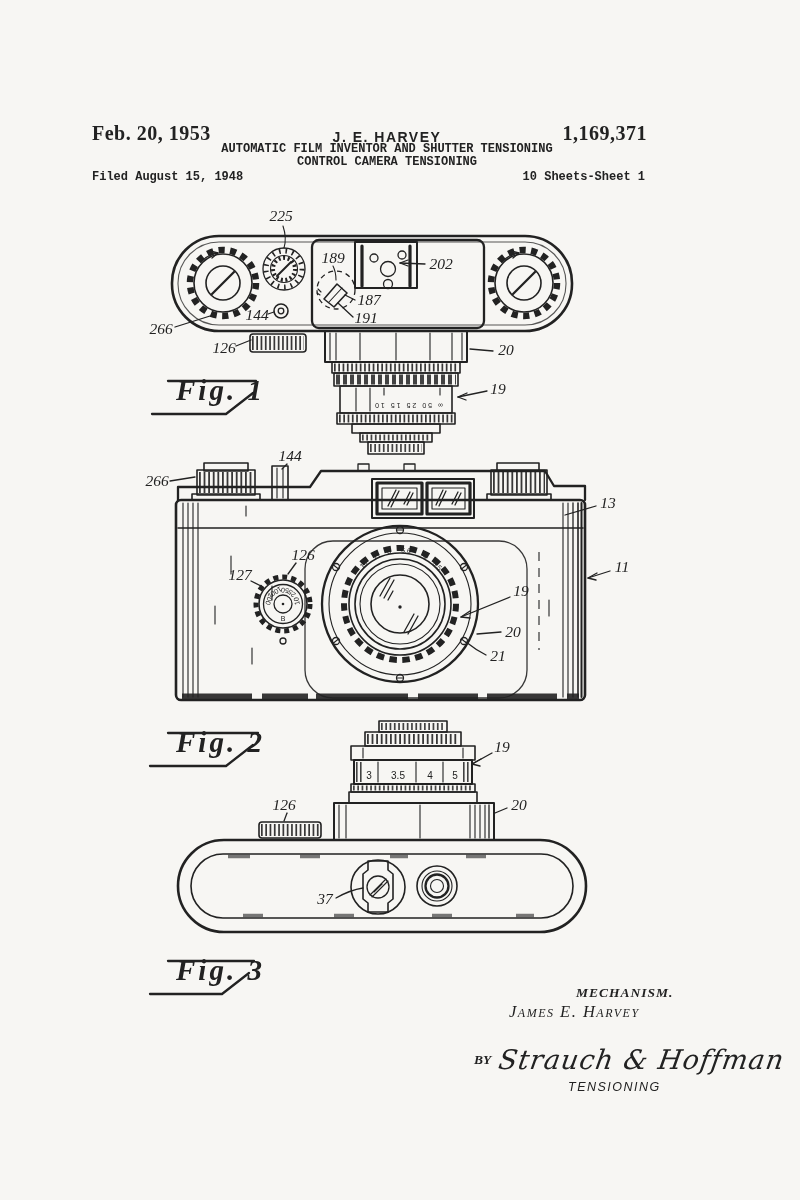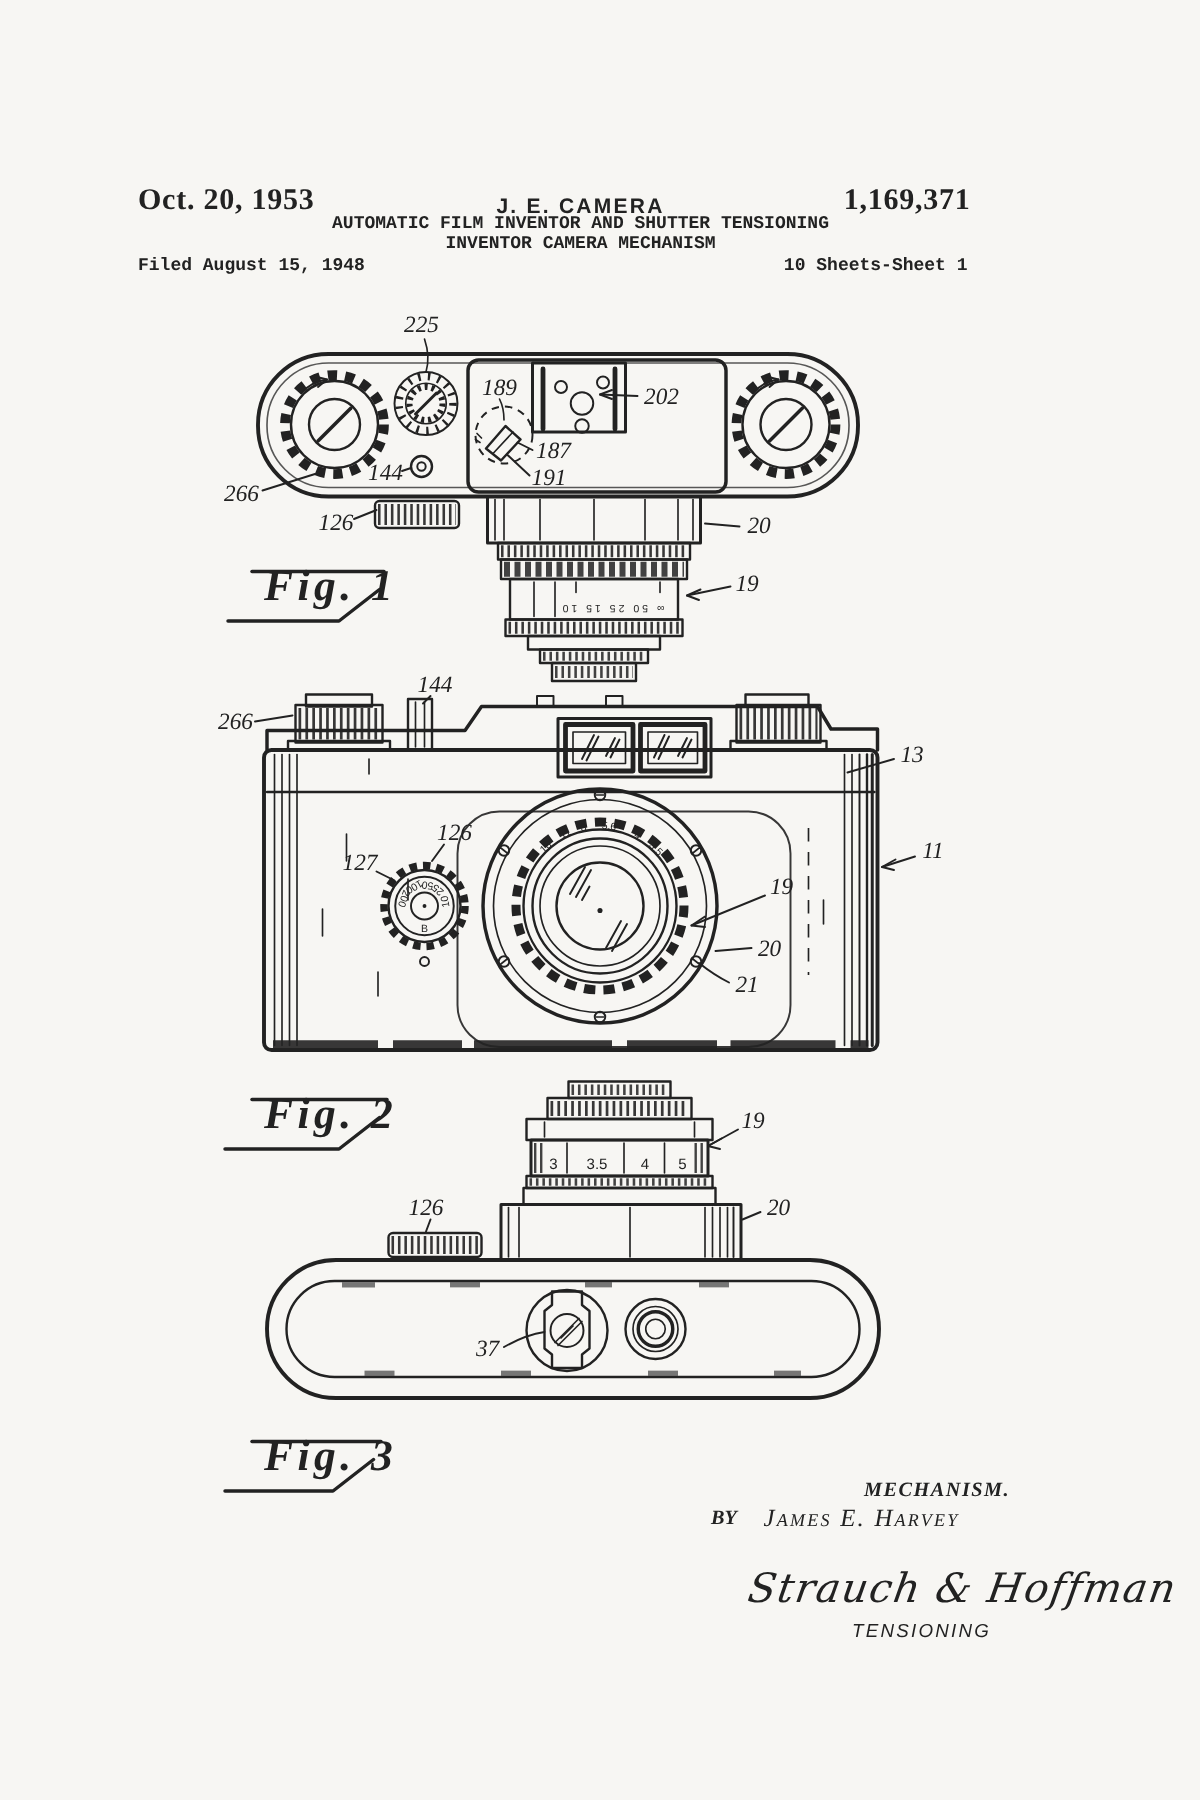--- a/index.html
+++ b/index.html
@@ -23,25 +23,25 @@
   .sq{fill:none;stroke:var(--ink,#1f1f1f);stroke-linecap:butt;}
   .w1{stroke-width:1.1}.w12{stroke-width:1.3}.w15{stroke-width:1.6}.w2{stroke-width:2}.w22{stroke-width:2.3}.w25{stroke-width:2.6}.w3{stroke-width:3.2}
   .refnum{font-family:"Liberation Serif",serif;font-style:italic;font-size:15.5px;fill:var(--ink,#1f1f1f);}
   .figlbl{font-family:"Liberation Serif",serif;font-style:italic;font-weight:bold;font-size:29px;letter-spacing:3px;fill:var(--ink,#1f1f1f);}
   .tiny{font-family:"Liberation Sans",sans-serif;font-size:7px;fill:var(--ink,#1f1f1f);}
   .aptxt{font-family:"Liberation Sans",sans-serif;font-size:10px;fill:var(--ink,#1f1f1f);}
 </style>
 </head>
 <body>
 
-<div class="abs serifbold" style="left:92px;top:122px;">Oct. 20, 1953</div>
-<div class="abs nameline ctr" style="left:387px;top:129px;">J. E. CAMERA</div>
+<div class="abs serifbold" style="left:92px;top:122px;">Feb. 20, 1953</div>
+<div class="abs nameline ctr" style="left:387px;top:129px;">J. E. HARVEY</div>
 <div class="abs serifbold" style="right:153px;top:122px;">1,169,371</div>
 <div class="abs typew ctr" style="left:387px;top:142px;">AUTOMATIC FILM INVENTOR AND SHUTTER TENSIONING</div>
-<div class="abs typew ctr" style="left:387px;top:155px;">INVENTOR CAMERA MECHANISM</div>
+<div class="abs typew ctr" style="left:387px;top:155px;">CONTROL CAMERA TENSIONING</div>
 <div class="abs typew" style="left:92px;top:170px;">Filed August 15, 1948</div>
 <div class="abs typew" style="right:155px;top:170px;">10 Sheets-Sheet 1</div>
 
 <svg width="800" height="1200" viewBox="0 0 800 1200">
 
   <g>
 
     <g>
       <rect class="s w25" x="172" y="236" width="400" height="95" rx="47"></rect>
       <rect class="s w1" x="178" y="242" width="388" height="83" rx="41" opacity=".75"></rect>
@@ -389,15 +389,15 @@
     <g>
       <line class="s w22" x1="168" y1="961" x2="254" y2="961"></line>
       <text class="figlbl" x="176" y="980">Fig. 3</text>
       <path class="s w22" d="M249,973 L222,994 L150,994"></path>
     </g>
   </g>
 </svg>
 
 <div class="abs inv-cap" style="left:576px;top:985px;">MECHANISM.</div>
 <div class="abs inv-name" style="left:509px;top:1002px;">James E. Harvey</div>
-<div class="abs by-lbl" style="left:474px;top:1004px;">BY</div>
+<div class="abs by-lbl" style="left:474px;top:1052px;">BY</div>
 <div class="abs sig" style="left:499px;top:1044px;">Strauch &amp; Hoffman</div>
 <div class="abs att-cap" style="left:568px;top:1080px;">TENSIONING</div>
 
 </body></html>

